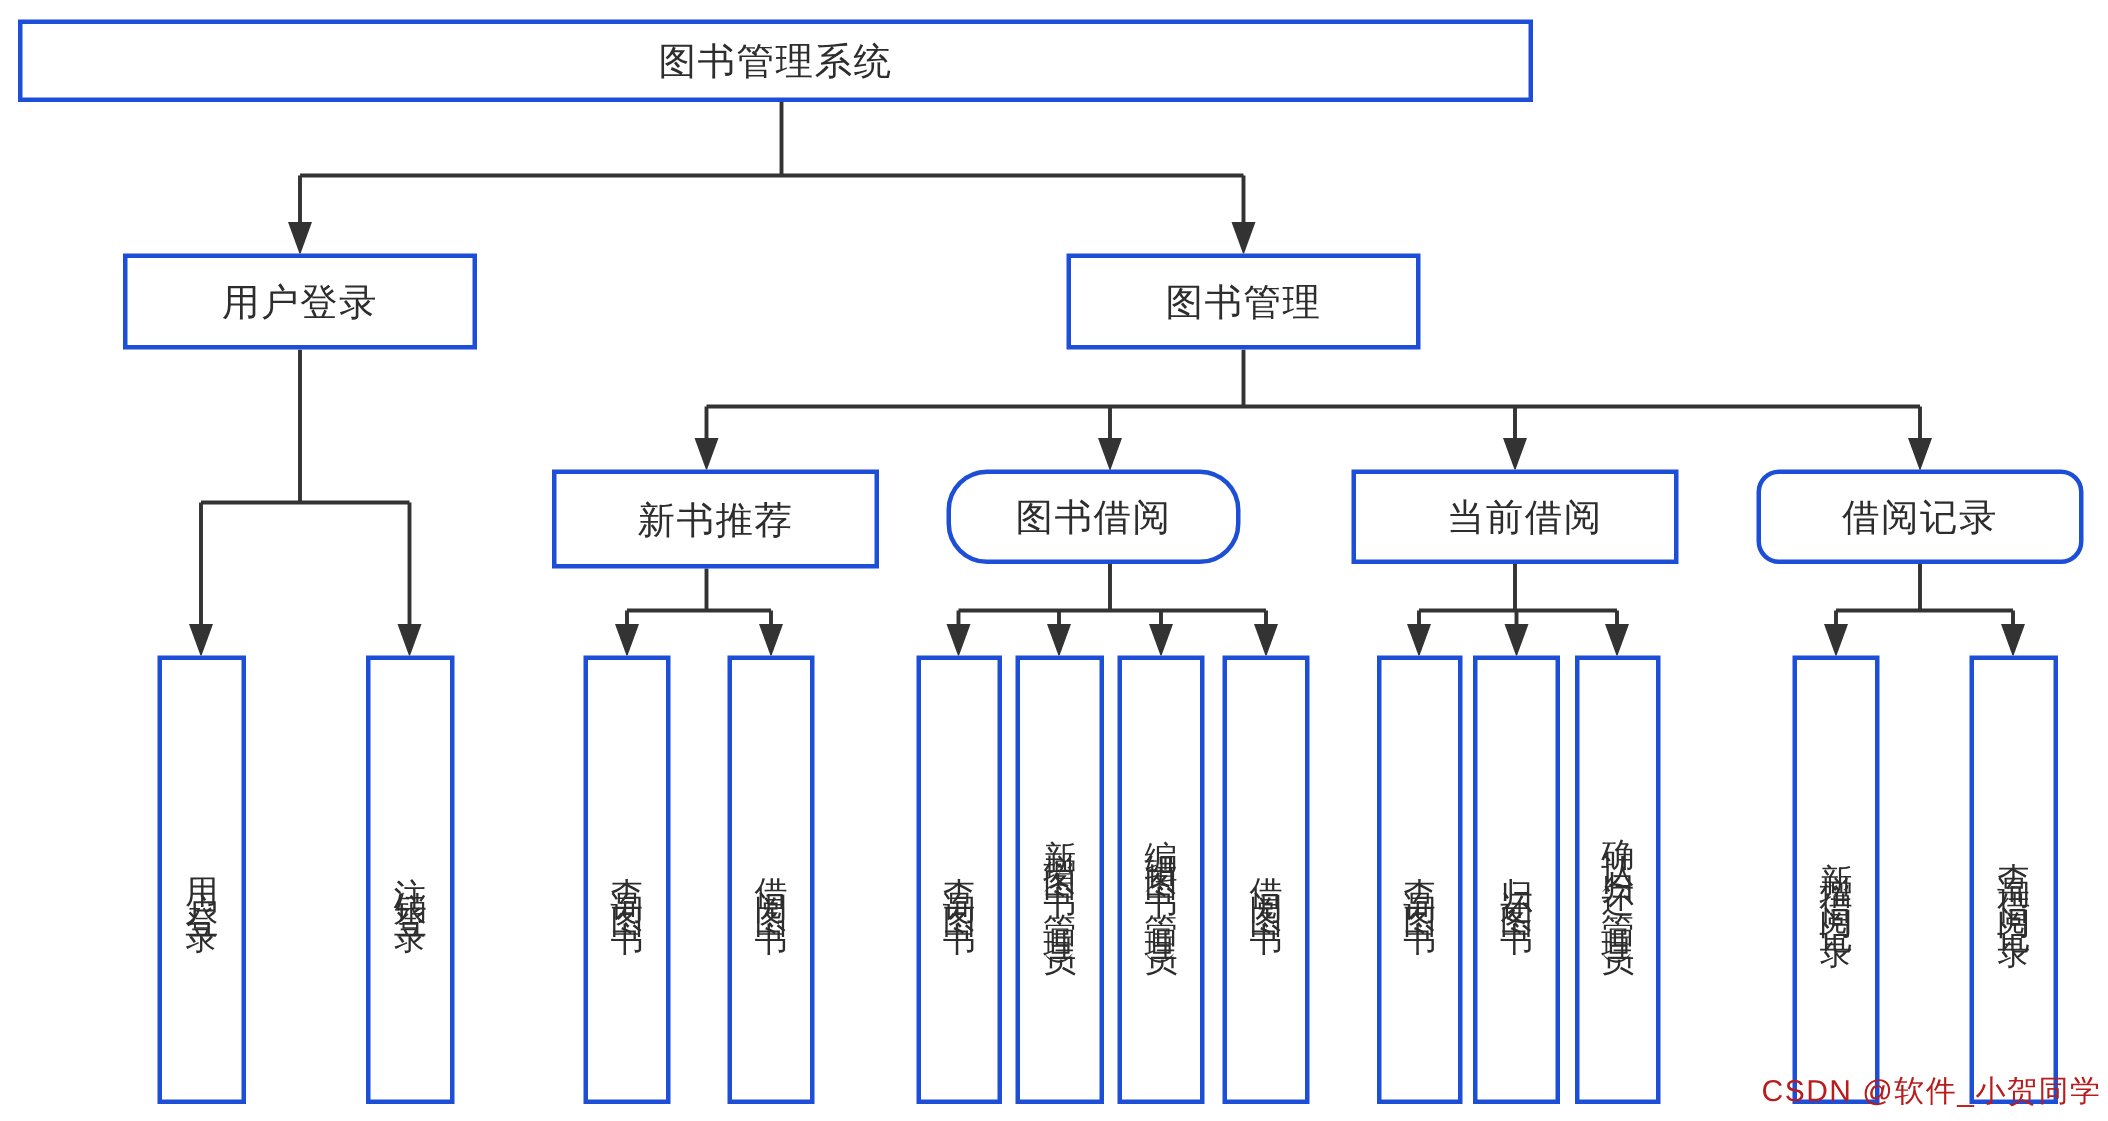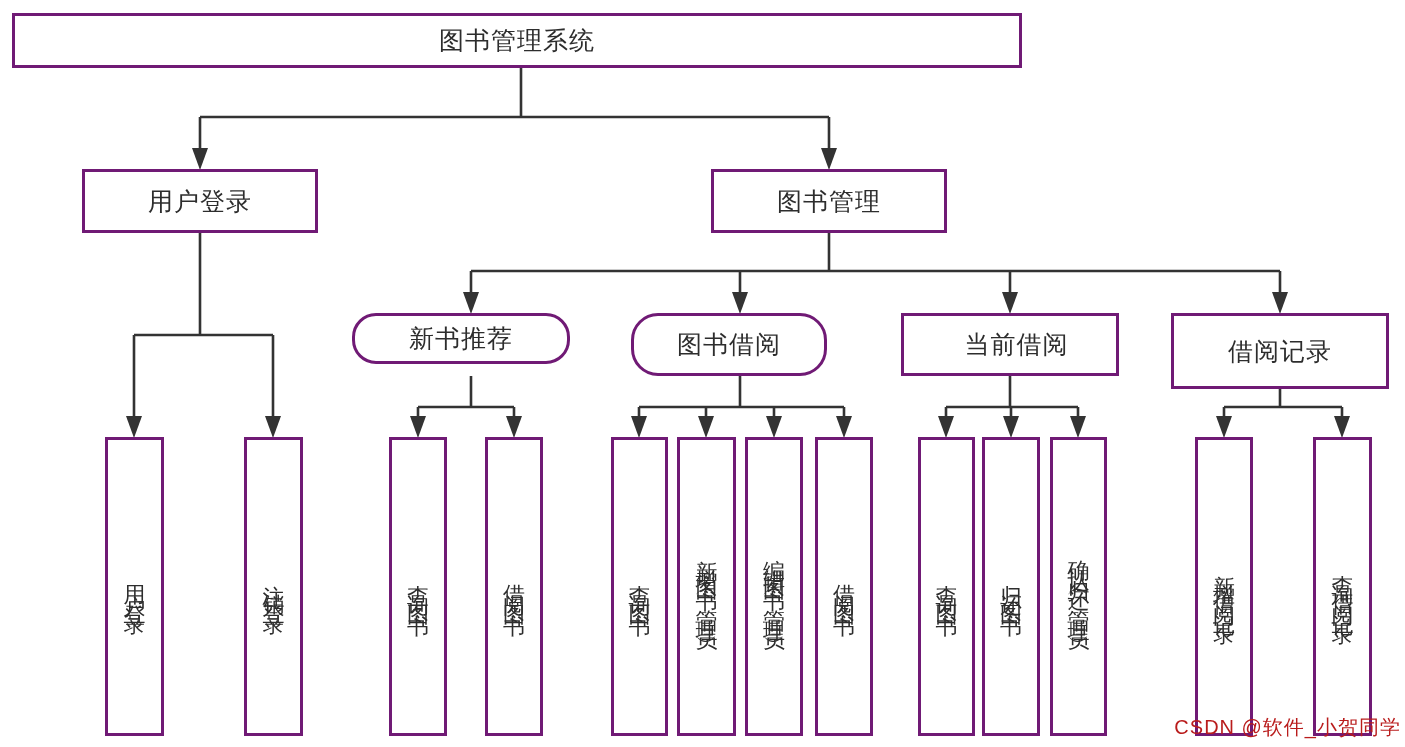--- a/index.html
+++ b/index.html
@@ -2,21 +2,21 @@
 <html><head>
 <meta charset="utf-8">
 <style>
   html,body{margin:0;padding:0;background:#ffffff;}
   .stage{
     position:relative;width:1405px;height:747px;background:#ffffff;
     font-family:"Liberation Sans","DejaVu Sans",sans-serif;overflow:hidden;
   }
   .connectors{position:absolute;left:0;top:0;width:1405px;height:747px;}
   .node{
-    position:absolute;background:#ffffff;border:3px solid #701a75;box-sizing:border-box;
+    position:absolute;background:#ffffff;border:3px solid #1d4ed8;box-sizing:border-box;
     display:flex;align-items:center;justify-content:center;color:#2d2d2d;z-index:2;
   }
   .h-node{font-size:25px;letter-spacing:1px;white-space:nowrap;}
   .v-node{font-size:22px;}
   .v-node .vtext{
     writing-mode:vertical-rl;text-orientation:mixed;
     letter-spacing:10px;line-height:1;white-space:nowrap;
   }
   .watermark{
     position:absolute;right:4px;bottom:6px;font-size:20px;color:#b91c1c;
@@ -64,30 +64,30 @@
     <span>图书管理系统</span>
   </div>
 
   <div class="node h-node" style="left:82px;top:169px;width:236px;height:64px;">
     <span>用户登录</span>
   </div>
   <div class="node h-node" style="left:711px;top:169px;width:236px;height:64px;">
     <span>图书管理</span>
   </div>
 
-  <div class="node h-node" style="left:352px;top:313px;width:218px;height:51px;border-radius:24px;">
+  <div class="node h-node" style="left:368px;top:313px;width:218px;height:66px;">
     <span>新书推荐</span>
   </div>
   <div class="node h-node" style="left:631px;top:313px;width:196px;height:63px;border-radius:27px;">
     <span>图书借阅</span>
   </div>
   <div class="node h-node" style="left:901px;top:313px;width:218px;height:63px;padding-left:13px;">
     <span>当前借阅</span>
   </div>
-  <div class="node h-node" style="left:1171px;top:313px;width:218px;height:76px;">
+  <div class="node h-node" style="left:1171px;top:313px;width:218px;height:63px;border-radius:15px;">
     <span>借阅记录</span>
   </div>
 
   <div class="node v-node" style="left:105px;top:437px;width:59px;height:299px;">
     <span class="vtext">用户登录</span>
   </div>
   <div class="node v-node" style="left:244px;top:437px;width:59px;height:299px;">
     <span class="vtext">注销登录</span>
   </div>
   <div class="node v-node" style="left:389px;top:437px;width:58px;height:299px;">

